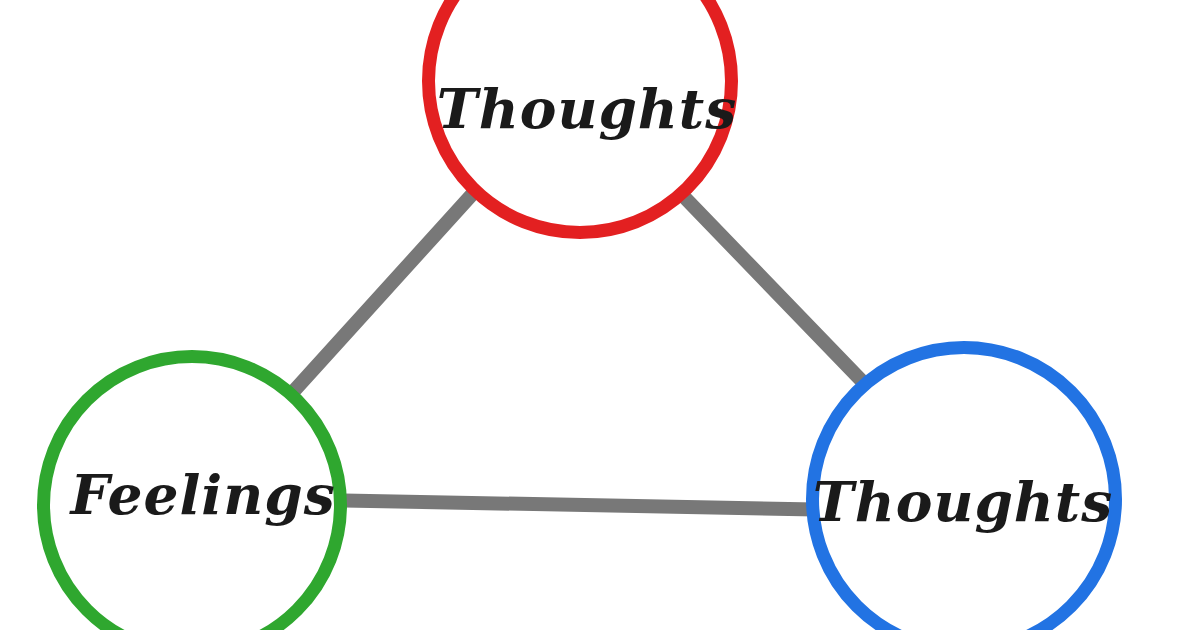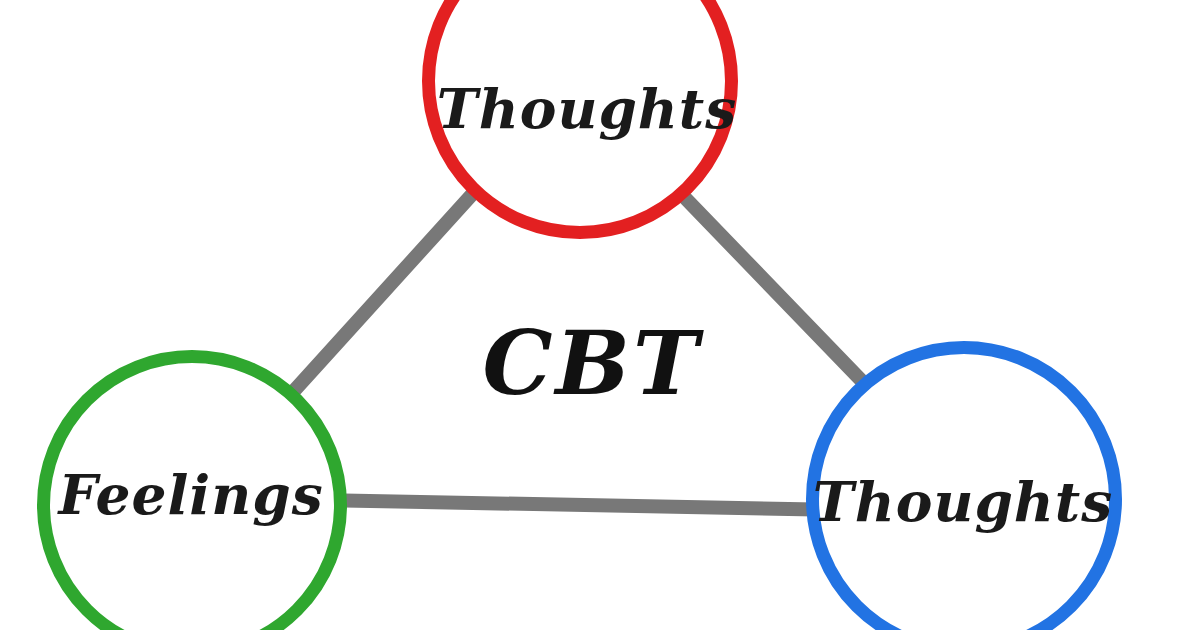--- a/index.html
+++ b/index.html
@@ -74,21 +74,21 @@
     transform: translate(-50%, -50%);
     z-index: 3;
     color: #1a1a1a;
     font-style: italic;
     font-weight: bold;
     font-size: 55px;
     letter-spacing: 1px;
     white-space: nowrap;
   }
   .label-thoughts { left: 587px; top: 93px; margin-top: 15px; }
-  .label-feelings { left: 191px; top: 494px; text-align: center; }
+  .label-feelings { left: 203px; top: 494px; text-align: center; }
   .label-behaviors { left: 963px; top: 501px; }
   .center-title {
     position: absolute;
     left: 592px;
     top: 363px;
     transform: translate(-50%, -50%);
     z-index: 3;
     color: #111111;
     font-style: italic;
     font-weight: bold;
@@ -107,15 +107,14 @@
   <div class="edge edge-feelings-behaviors" style="background-color: rgb(120, 120, 120);"></div>
 
   <div class="node-circle circle-thoughts" style="border-color: rgb(227, 32, 33);"></div>
   <div class="node-circle circle-feelings" style="border-color: rgb(47, 167, 47);"></div>
   <div class="node-circle circle-behaviors" style="border-color: rgb(34, 115, 227);"></div>
 
   <div class="node-label label-thoughts">Thoughts</div>
   <div class="node-label label-feelings">Feelings</div>
   <div class="node-label label-behaviors">Thoughts</div>
 
-  <div class="center-title">CBT</div>
 
 </div>
 
 </body></html>

